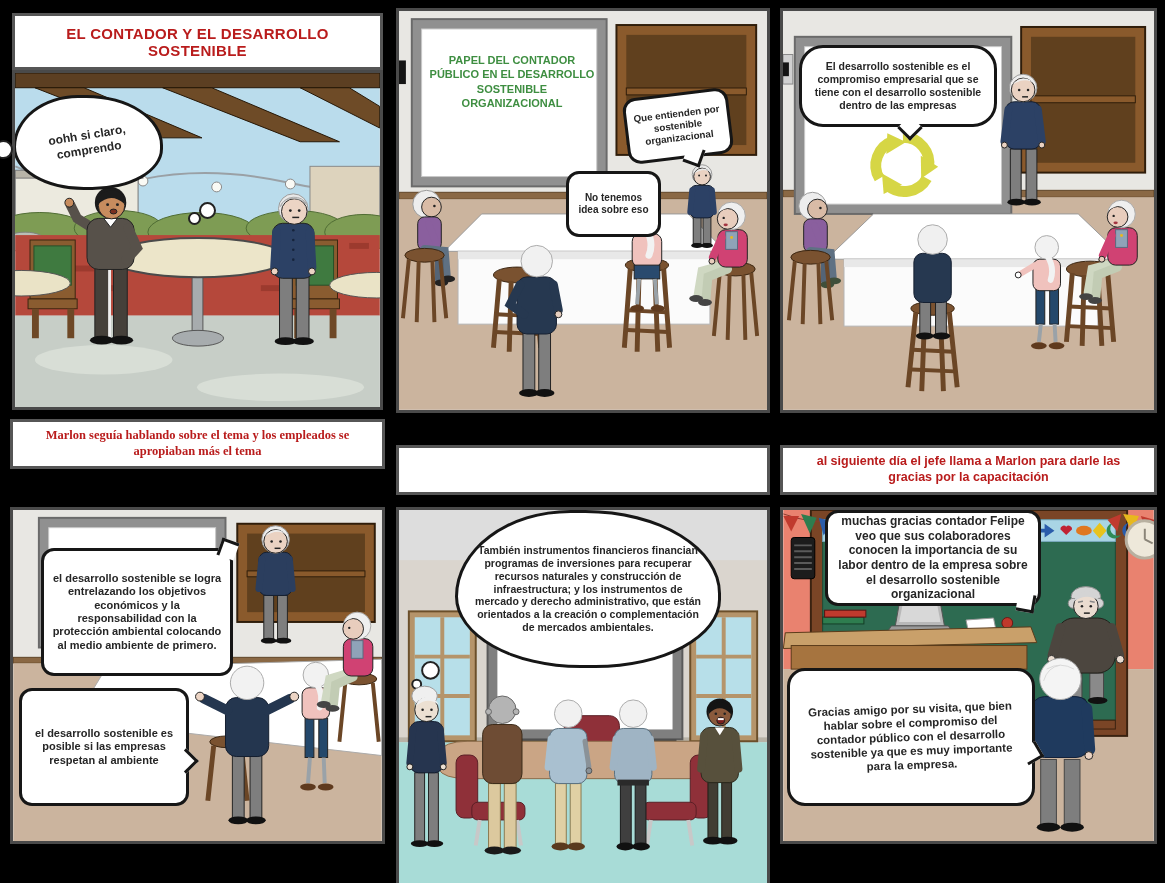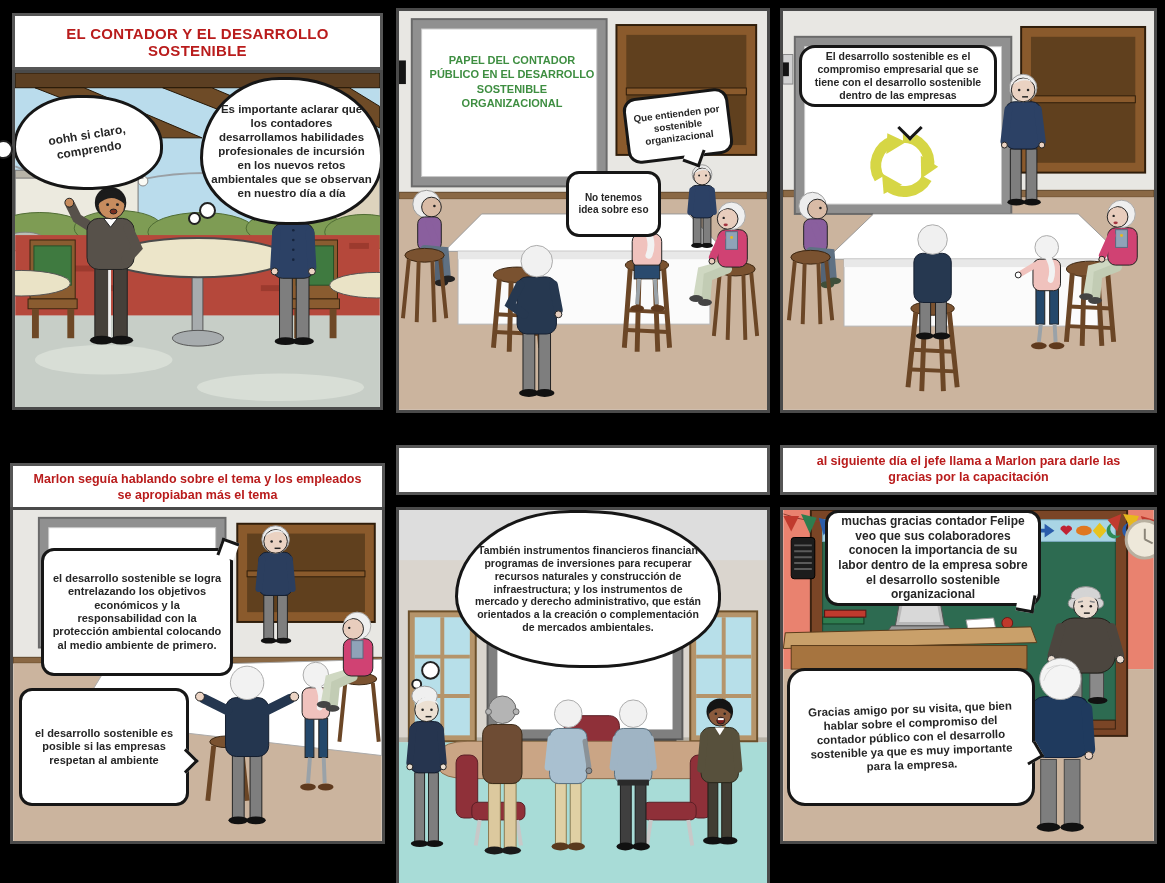--- a/index.html
+++ b/index.html
@@ -132,23 +132,20 @@
         <circle cx="1" cy="3" r="13" fill="#ecd4c4" stroke="#222"></circle>
         <path d="M-13,-2 A15,15 0 0 1 14,-4 Q6,-12 -4,-10 Q-12,-8 -13,-2 Z" fill="#e9e9e9" stroke="#aaa"></path>
         <circle cx="-3" cy="2" r="1.4" fill="#222"></circle>
           <circle cx="6" cy="2" r="1.4" fill="#222"></circle>
         <path d="M-1,9 h7" stroke="#222" stroke-width="1.5" fill="none"></path>
       </g>
     </svg>
     <div class="bubble cloud" style="left:-2px;top:22px;width:150px;height:95px;font-size:12px;">
       <span style="transform:rotate(-9deg);display:block;">oohh si claro, comprendo</span>
     </div>
-    <div class="bubble cloud" style="left:185px;top:4px;width:183px;height:148px;font-size:11.5px;padding:6px 8px;">
-      <span>Es importante aclarar que los contadores desarrollamos habilidades profesionales de incursión en los nuevos retos ambientales que se observan en nuestro día a día</span>
-    </div>
     <div class="dot" style="left:173px;top:139px;width:9px;height:9px;"></div>
     <div class="dot" style="left:184px;top:129px;width:13px;height:13px;"></div>
   </div>
   <div class="dot" style="left:-6px;top:140px;width:15px;height:15px;"></div>
 
   <div class="scene" style="left:396px;top:8px;width:374px;height:405px;">
     <svg viewBox="0 0 374 405" role="img">
       <rect width="374" height="184" fill="#e8e7e3"></rect>
       <rect y="184" width="374" height="7" fill="#8a6844" stroke="#5f4426"></rect>
       <rect y="191" width="374" height="214" fill="#cbb49e"></rect>
@@ -354,27 +351,27 @@
         <circle cx="0" cy="22" r="1.5" fill="#e8b820"></circle>
         <path d="M-10,22 L-19,42" stroke="#d04273" stroke-width="8" stroke-linecap="round"></path>
         <circle cx="-20" cy="46" r="3" fill="#e8cdbd" stroke="#222"></circle>
         <circle cx="0" cy="0" r="14" fill="#efefef" stroke="#aaa"></circle>
         <circle cx="-4" cy="3" r="10.5" fill="#e8cdbd" stroke="#222"></circle>
         <path d="M-13,-4 A14,14 0 0 1 12,-5 Q0,-13 -13,-4 Z" fill="#efefef"></path>
         <circle cx="-8" cy="2" r="1.2" fill="#222"></circle>
         <ellipse cx="-6" cy="9" rx="2.2" ry="1.4" fill="#a33340"></ellipse>
       </g>
     </svg>
-    <div class="bubble round" style="left:16px;top:34px;width:198px;height:62px;font-size:10.5px;padding:5px 8px;border-radius:16px;">
+    <div class="bubble round" style="left:16px;top:34px;width:198px;height:82px;font-size:10.5px;padding:5px 8px;border-radius:24px;">
       <span>El desarrollo sostenible es el compromiso empresarial que se tiene con el desarrollo sostenible dentro de las empresas</span>
     </div>
     <div class="tail" style="left:118px;top:108px;transform:rotate(45deg);"></div>
   </div>
 
-  <div class="capbox t2" style="left:10px;top:463px;width:375px;height:50px;">
+  <div class="capbox t2" style="left:10px;top:419px;width:375px;height:50px;font-family:Liberation Serif, serif;">
     <span>Marlon seguía hablando sobre el tema y los empleados se apropiaban más el tema</span>
   </div>
 
   <div class="scene" style="left:10px;top:507px;width:375px;height:337px;padding-left:40px;">
     <svg viewBox="0 0 375 337" role="img">
       <rect width="375" height="150" fill="#e8e7e3"></rect>
       <rect y="150" width="375" height="6" fill="#8a6844" stroke="#5f4426"></rect>
       <rect y="156" width="375" height="181" fill="#cbb49e"></rect>
       <g>
         <rect x="26" y="8" width="190" height="132" fill="#909090" stroke="#6a6a6a" stroke-width="2"></rect>

